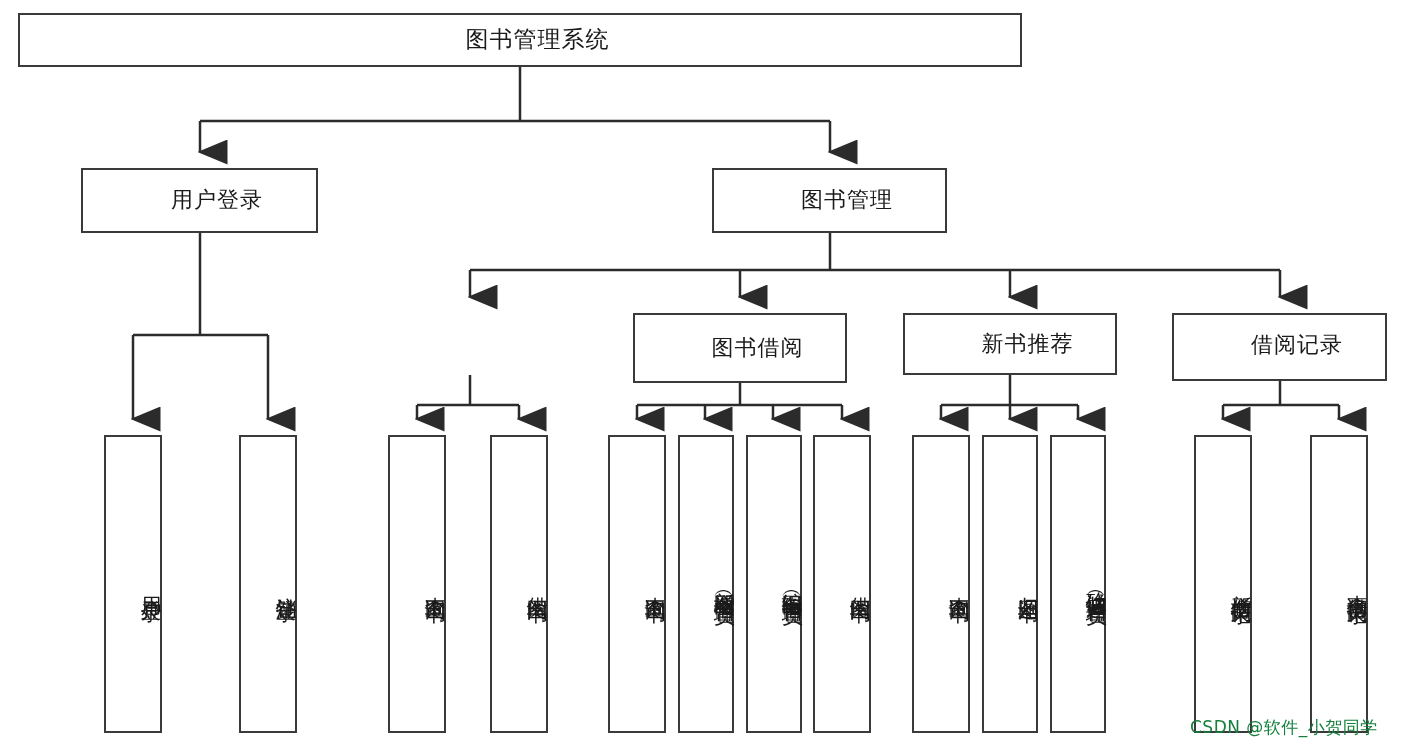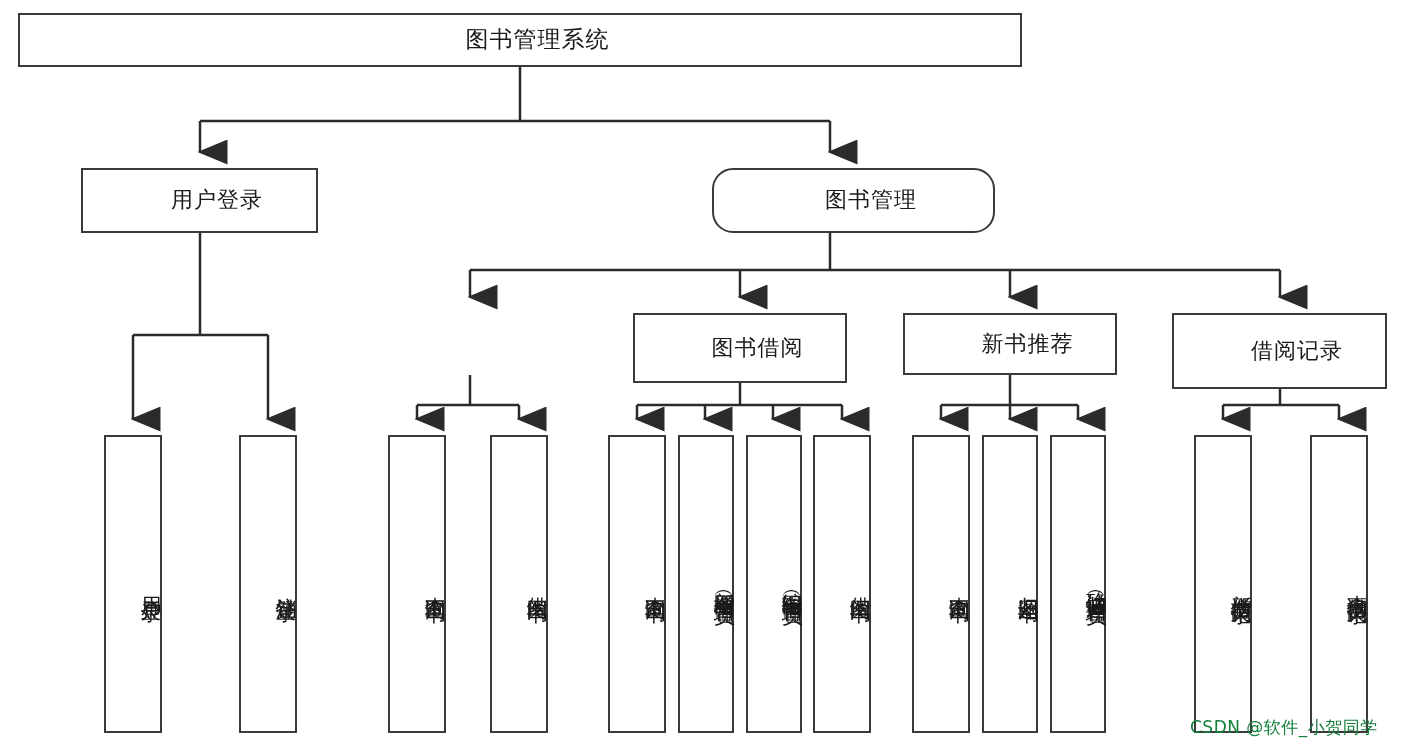--- a/index.html
+++ b/index.html
@@ -124,31 +124,31 @@
     </g>
   </svg>
 
   <div class="node node-h node-root" style="left:18px; top:13px; width:1004px; height:54px;">
     <span>图书管理系统</span>
   </div>
 
   <div class="node node-h" style="left:81px; top:168px; width:237px; height:65px;">
     <span>用户登录</span>
   </div>
-  <div class="node node-h" style="left:712px; top:168px; width:283px; height:65px;border-radius:21px;">
+  <div class="node node-h" style="left:712px; top:168px; width:235px; height:65px;">
     <span>图书管理</span>
   </div>
 
   <div class="node node-h" style="left:633px; top:313px; width:214px; height:70px;">
     <span>图书借阅</span>
   </div>
   <div class="node node-h" style="left:903px; top:313px; width:214px; height:62px;">
     <span>新书推荐</span>
   </div>
-  <div class="node node-h" style="left:1172px; top:313px; width:215px; height:76px;">
+  <div class="node node-h" style="left:1172px; top:313px; width:215px; height:68px;font-family:Liberation Mono, monospace;">
     <span>借阅记录</span>
   </div>
 
   <div class="node node-v" style="left:104px; top:435px; width:58px; height:298px;">
     <span class="vtext">用户登录</span>
   </div>
   <div class="node node-v" style="left:239px; top:435px; width:58px; height:298px;">
     <span class="vtext">注销登录</span>
   </div>
 

